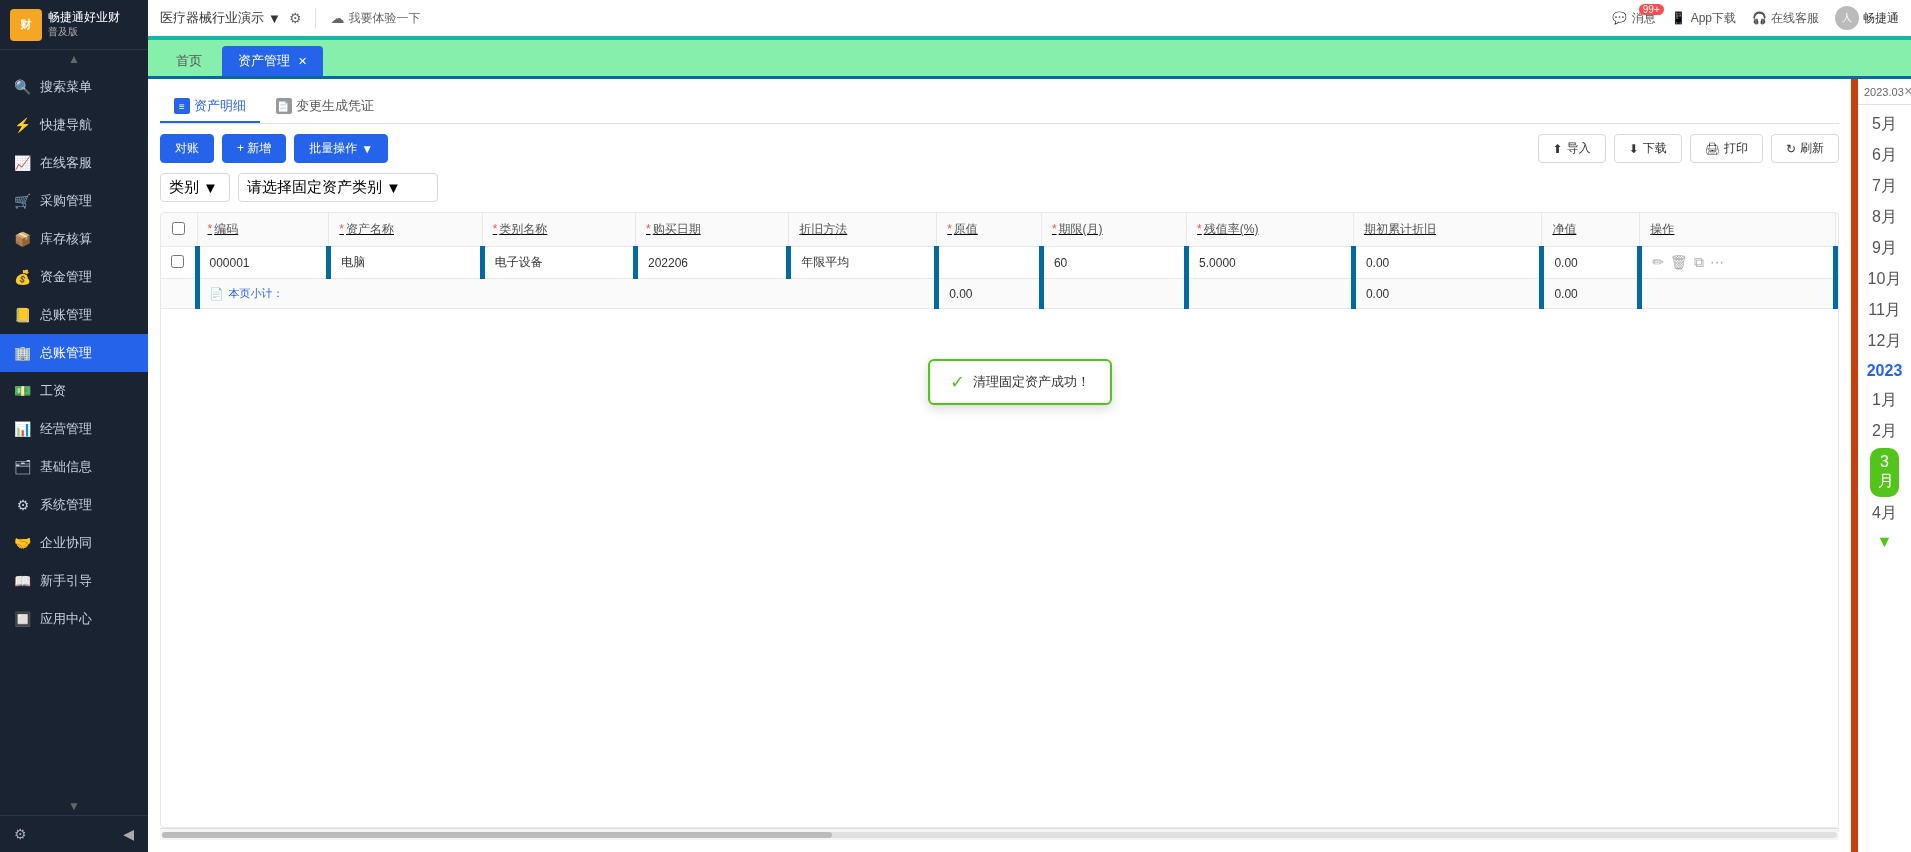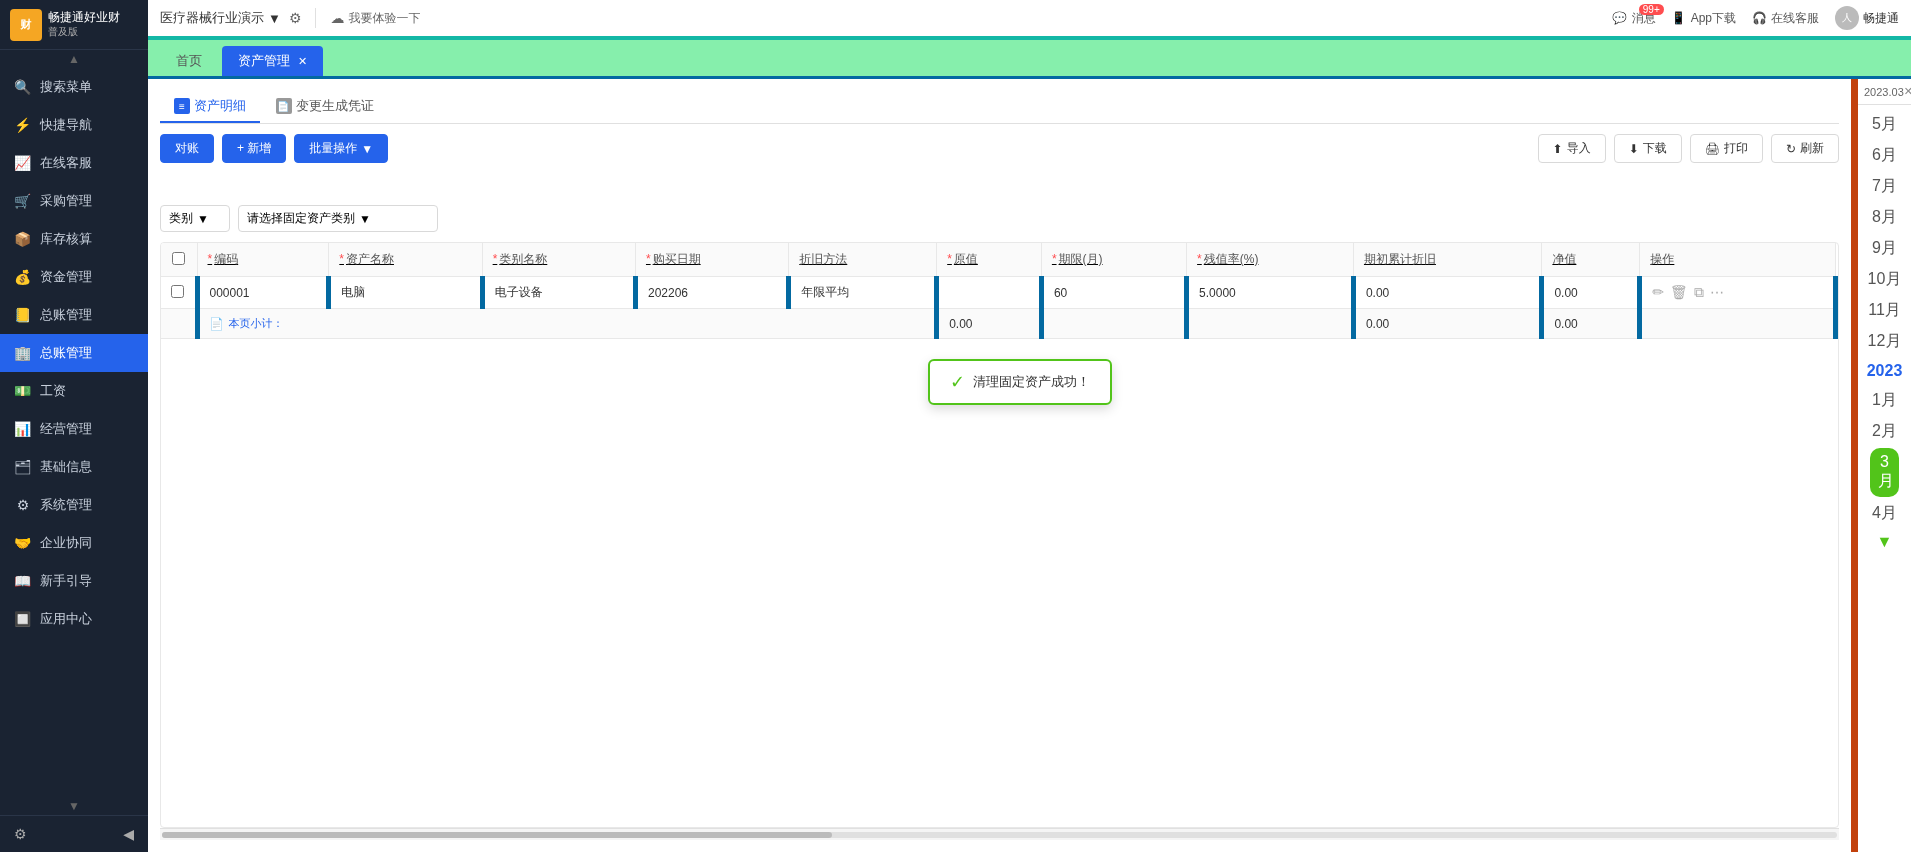--- a/index.html
+++ b/index.html
@@ -258,25 +258,24 @@
       gap: 8px;
       margin-bottom: 10px;
     }
     .filter-select {
       display: flex;
       align-items: center;
       gap: 4px;
       border: 1px solid #d9d9d9;
       border-radius: 4px;
       padding: 4px 8px;
-      font-size: 12px;
+      font-size: 15px;
       cursor: pointer;
       background: #fff;
       min-width: 70px;
-      margin-top: 32px;
     }
     .filter-select-wide {
       min-width: 200px;
       color: #000000;
     }
 
     
     .table-wrapper {
       flex: 1;
       overflow: auto;

